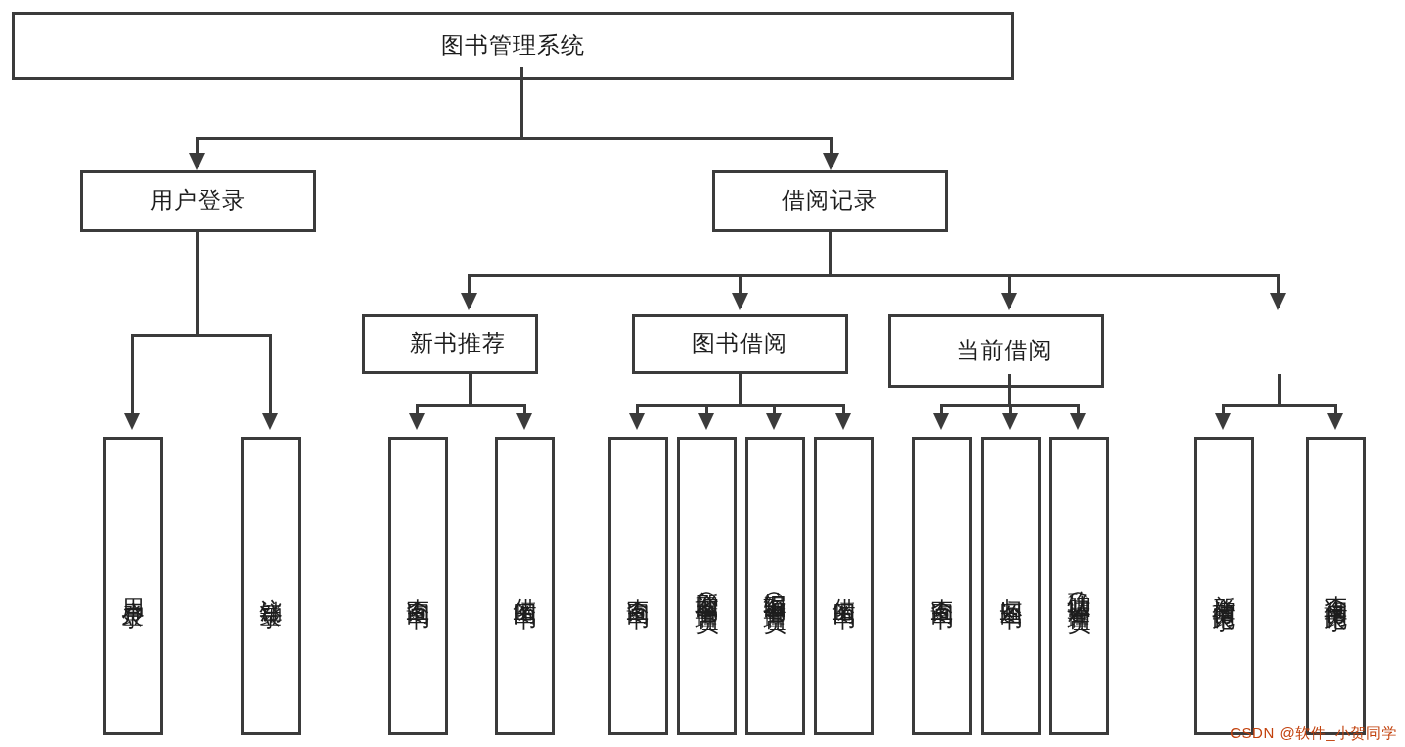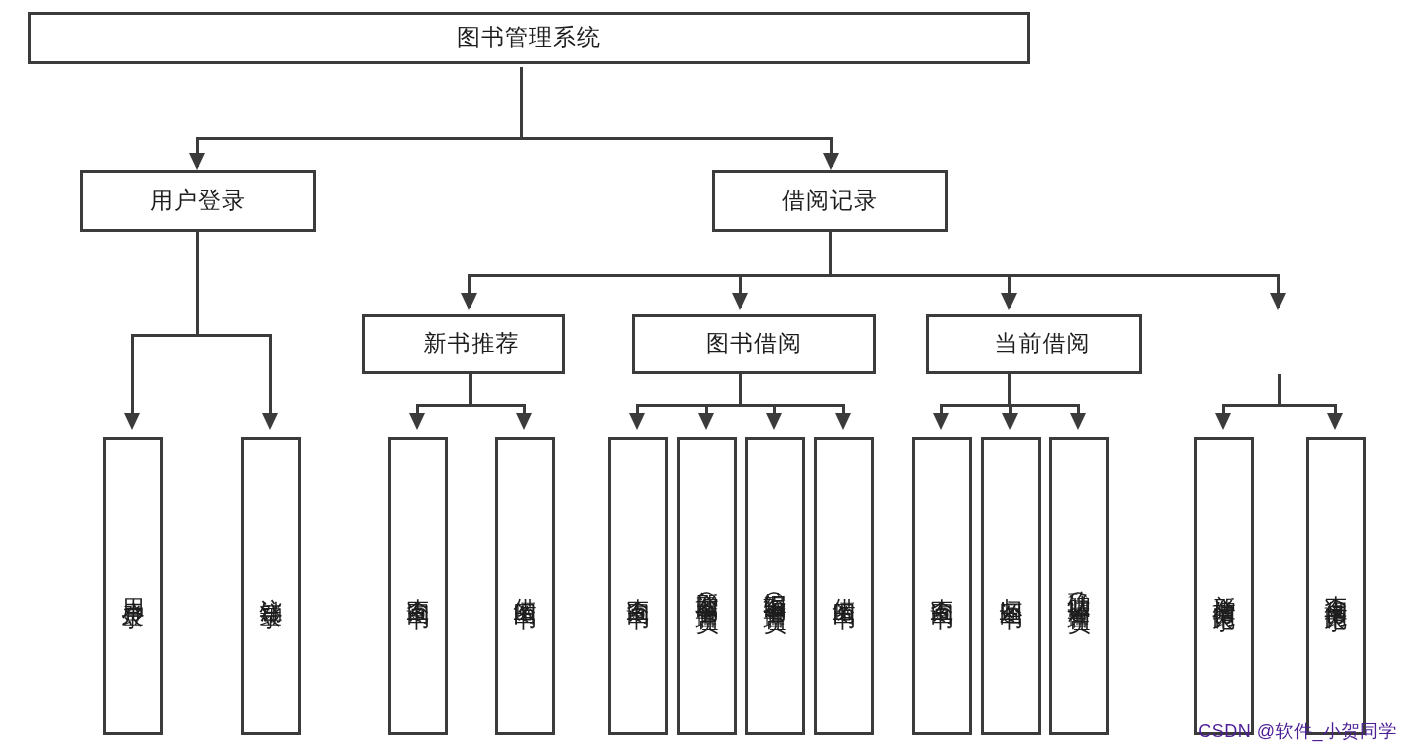--- a/index.html
+++ b/index.html
@@ -61,32 +61,32 @@
     height: 0;
     border-left: 8px solid transparent;
     border-right: 8px solid transparent;
     border-top: 17px solid #3b3b3b;
   }
   
   #watermark {
     position: absolute;
     right: 8px;
     bottom: 4px;
-    font-size: 18px;
-    color: #4c1d95;
+    font-size: 15px;
+    color: #c2410c;
     white-space: nowrap;
     letter-spacing: 0.5px;
   }
 </style>
 </head>
 <body>
 
 <div id="canvas">
 
-  <div class="node h" style="left:28px; top:12px; width:1002px; height:52px;">
+  <div class="node h" style="left:12px; top:12px; width:1002px; height:68px;">
     <span>图书管理系统</span>
   </div>
 
   <div class="line vline" style="left:520px; top:67px; width:3px; height:70px;"></div>
 
   <div class="line hline" style="left:196px; top:137px; width:637px; height:3px;"></div>
 
   <div class="line vline" style="left:196px; top:137px; width:3px; height:30px;"></div>
   <div class="arrow" style="left:189px; top:153px;"></div>
   <div class="line vline" style="left:830px; top:137px; width:3px; height:30px;"></div>
@@ -110,27 +110,27 @@
   <div class="line hline" style="left:468px; top:274px; width:812px; height:3px;"></div>
   <div class="line vline" style="left:468px; top:274px; width:3px; height:34px;"></div>
   <div class="arrow" style="left:461px; top:293px;"></div>
   <div class="line vline" style="left:739px; top:274px; width:3px; height:34px;"></div>
   <div class="arrow" style="left:732px; top:293px;"></div>
   <div class="line vline" style="left:1008px; top:274px; width:3px; height:34px;"></div>
   <div class="arrow" style="left:1001px; top:293px;"></div>
   <div class="line vline" style="left:1277px; top:274px; width:3px; height:34px;"></div>
   <div class="arrow" style="left:1270px; top:293px;"></div>
 
-  <div class="node h" style="left:362px; top:314px; width:203px; height:60px;padding-left:16px;">
+  <div class="node h" style="left:362px; top:314px; width:176px; height:60px;padding-left:16px;">
     <span>新书推荐</span>
   </div>
-  <div class="node h" style="left:632px; top:314px; width:244px; height:60px;">
+  <div class="node h" style="left:632px; top:314px; width:216px; height:60px;">
     <span>图书借阅</span>
   </div>
-  <div class="node h" style="left:926px; top:314px; width:216px; height:60px;padding-left:17px;">
+  <div class="node h" style="left:888px; top:314px; width:216px; height:74px;padding-left:17px;">
     <span>当前借阅</span>
   </div>
 
   <div class="line vline" style="left:469px; top:374px; width:3px; height:32px;"></div>
   <div class="line hline" style="left:416px; top:404px; width:110px; height:3px;"></div>
   <div class="line vline" style="left:416px; top:404px; width:3px; height:16px;"></div>
   <div class="arrow" style="left:409px; top:413px;"></div>
   <div class="line vline" style="left:523px; top:404px; width:3px; height:16px;"></div>
   <div class="arrow" style="left:516px; top:413px;"></div>
 

